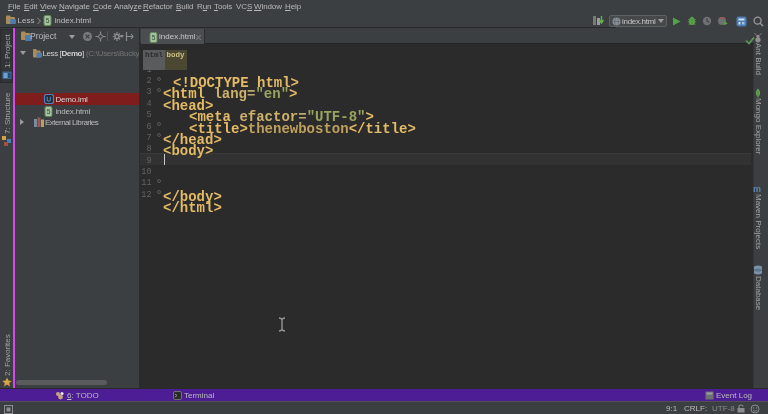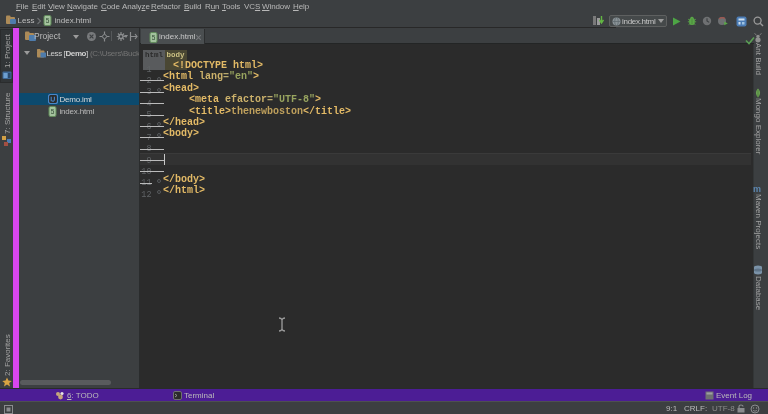--- a/index.html
+++ b/index.html
@@ -2,50 +2,50 @@
 <html><head>
 <meta charset="UTF-8">
 <style>
   * { margin:0; padding:0; box-sizing:border-box; }
   html,body { width:768px; height:414px; overflow:hidden; background:#3c3f41; }
   body { font-family:"Liberation Sans", sans-serif; color:#bbbbbb; position:relative; }
   .abs { position:absolute; }
   u { text-decoration:underline; text-underline-offset:1px; }
 
   
-  #menubar { left:12px; top:0; width:649px; height:13px; background:#3c3f41; font-size:8px; }
+  #menubar { left:4px; top:0; width:649px; height:13px; background:#3c3f41; font-size:8px; }
   #menubar span { position:absolute; top:2px; white-space:nowrap; color:#b8b8b8; letter-spacing:-0.1px; }
 
   
   #navbar { left:0; top:13px; width:616px; height:15px; background:#3c3f41; border-bottom:1px solid #282828; font-size:8px; }
 
   
   #lstripe { left:0; top:28px; width:13px; height:360px; background:#3c3f41; }
   .vlabelL { position:absolute; font-size:8px; color:#a2a2a2; white-space:nowrap; transform:rotate(-90deg); transform-origin:0 0; left:2.5px; }
   .vlabelR { position:absolute; font-size:8px; color:#a2a2a2; white-space:nowrap; transform:rotate(90deg); transform-origin:0 0; left:762.5px; }
 
   
   #rstripe { left:753px; top:28px; width:15px; height:360px; background:#3c3f41; border-left:1px solid #333637; }
 
   
-  #ppanel { left:13px; top:28px; width:146px; height:360px; background:#3c3f41; border-left:6px solid #d946ef;padding-left:34px; }
+  #ppanel { left:13px; top:28px; width:146px; height:360px; background:#3c3f41; border-left:2px solid #d946ef;padding-left:34px; }
   #phead { position:absolute; left:0; top:0; width:126px; height:17px; font-size:8.5px; }
   .trow { position:absolute; left:0; width:126px; height:11.6px; font-size:8px; letter-spacing:-0.2px; white-space:nowrap; overflow:hidden; }
   .arrow { position:absolute; width:0; height:0; }
   .ar-down { border-left:3.5px solid transparent; border-right:3.5px solid transparent; border-top:4.5px solid #9b9b9b; }
   .ar-right { border-top:3.5px solid transparent; border-bottom:3.5px solid transparent; border-left:4.5px solid #9b9b9b; }
   .folder { position:absolute; width:9px; height:7px; background:#a98850; border-radius:1px; }
   .folder:before { content:""; position:absolute; left:0; top:-2px; width:4px; height:2px; background:#a98850; border-radius:1px 1px 0 0; }
 
   
   #editor { left:140px; top:28px; width:613px; height:360px; background:#2b2b2b; }
   #tabbar { position:absolute; left:0; top:0; width:614px; height:16px; background:#3c3f41; border-bottom:1px solid #232525; }
   #tab1 { position:absolute; left:1px; top:1px; width:64px; height:15px; background:#4a4e50; border-right:1px solid #2c2e2f; font-size:8px; color:#c9c9c9; }
   .crumb { position:absolute; top:22px; height:20px; font-family:"Liberation Mono", monospace; font-weight:bold; font-size:7.5px; line-height:10px; padding:0 2px; }
-  #code { position:absolute; left:0; top:32px; width:612px; font-family:"Liberation Mono", monospace; font-size:10px; font-weight:bold; line-height:11.38px; white-space:pre;text-decoration:underline; }
+  #code { position:absolute; left:0; top:50px; width:612px; font-family:"Liberation Mono", monospace; font-size:14px; font-weight:bold; line-height:11.38px; white-space:pre; }
   .ln { position:absolute; left:0; width:11.5px; text-align:right; color:#606366; font-family:"Liberation Mono", monospace; font-size:8.5px; font-weight:normal; }
   .fold { position:absolute; left:17px; width:4px; height:4px; border:1px solid #56595c; border-radius:50%; }
   .tg { color:#e3ba66; } .at { color:#cdb26b; } .st { color:#98a45f; } .tx { color:#bfa05c; } .eq { color:#b9a96d; }
 
   
   #toolbar-bottom { left:0; top:388px; width:768px; height:13px; background:#4c1d95; border-top:1px solid #292b2b; font-size:8px; }
   #statusbar { left:0; top:401px; width:768px; height:13px; background:#3c3f41; border-top:1px solid #4e5051; font-size:8px; }
 </style>
 </head>
 <body>
@@ -198,33 +198,42 @@
   <div class="trow" style="top:19px">
     <div class="arrow ar-down" style="left:5px;top:3.5px"></div>
     <svg class="abs" style="left:17.5px;top:1.5px" width="9" height="9">
         <rect x="0" y="1.5" width="7.5" height="7" rx="1" fill="#ad8b58"></rect>
         <rect x="0" y="0" width="3.5" height="2.5" rx="0.5" fill="#ad8b58"></rect>
         <rect x="3.5" y="3.5" width="5.5" height="5" rx="0.5" fill="#4e7cac"></rect>
       </svg>
     <span class="abs" style="left:27.5px;top:1.5px;color:#d0d0d0;letter-spacing:-0.4px">Less [<b>Demo</b>]</span>
     <span class="abs" style="left:71px;top:1.5px;color:#747474;font-size:8px;letter-spacing:-0.3px">(C:\Users\Bucky\D</span>
   </div>
-  <div class="trow" style="top:65.4px;background:#0c4a6e">
+  <div class="trow" style="top:65.4px;background:#7f1d1d">
     <svg class="abs" style="left:28.5px;top:1px" width="10" height="10">
         <rect x="0.5" y="0.5" width="9" height="9" rx="2" fill="#2b2b2b" stroke="#4a86c8" stroke-width="1.2"></rect>
         <path d="M3.2 2.8 L3.2 7.2 M6.4 2.8 L6.4 5.6 C6.4 7.4 4.6 7.6 3.9 6.7" stroke="#4a86c8" stroke-width="1.1" fill="none"></path>
       </svg>
     <span class="abs" style="left:40.5px;top:1.5px;color:#d8d8d8">Demo.iml</span>
   </div>
   <div class="trow" style="top:77px">
     <svg class="abs" style="left:29px;top:0.5px" width="9" height="11">
         <rect x="1" y="0.5" width="7" height="10" rx="1.5" fill="#a3c29d" stroke="#618c5a" stroke-width="1"></rect>
         <text x="4.5" y="8" font-size="6.5" fill="#2e4632" text-anchor="middle" font-family="Liberation Sans">5</text>
       </svg>
     <span class="abs" style="left:40.5px;top:1.5px">index.html</span>
+  </div>
+  <div class="trow" style="top:88.6px">
+    <div class="arrow ar-right" style="left:5px;top:2px"></div>
+    <svg class="abs" style="left:17.5px;top:0.5px" width="12" height="11">
+        <rect x="1" y="2" width="3" height="8" fill="#7b8aa0"></rect>
+        <rect x="4.5" y="0.5" width="3" height="9.5" fill="#9a5a50"></rect>
+        <rect x="8" y="2.5" width="3" height="7.5" fill="#b9a15e"></rect>
+      </svg>
+    <span class="abs" style="left:30px;top:1.5px;letter-spacing:-0.5px">External Libraries</span>
   </div>
 
   <div class="abs" style="left:1px;top:352px;width:91px;height:5px;background:#595b5d;border-radius:2.5px"></div>
 </div>
 
 <div class="abs" style="left:139px;top:28px;width:1px;height:360px;background:#2a2c2d"></div>
 
 <div id="editor" class="abs">
   <div id="tabbar">
     <div id="tab1">

